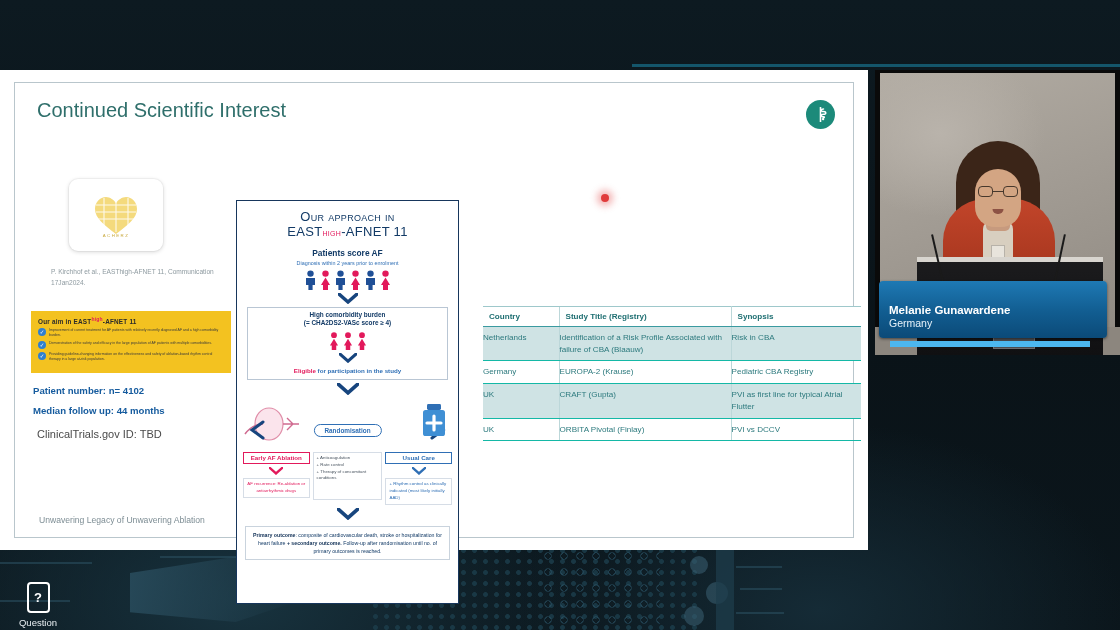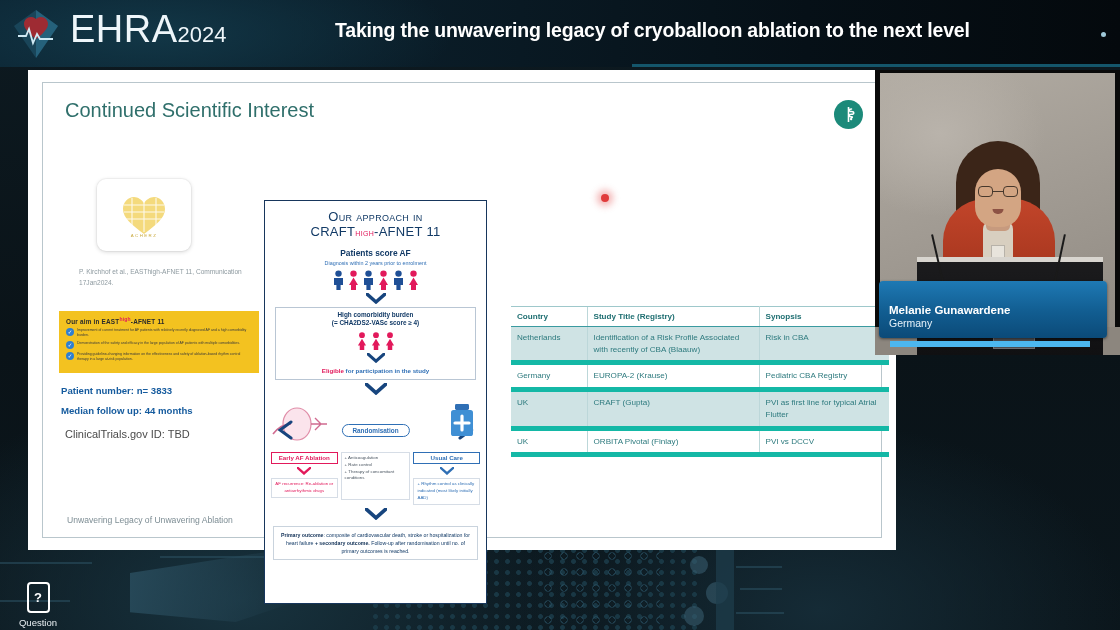--- a/index.html
+++ b/index.html
@@ -67,21 +67,20 @@
   }
   .hdr-underline {
     position: absolute; left: 632px; top: 64px; width: 488px; height: 3px;
     background: #14566b;
   }
 
   
   .slide {
     position: absolute; left: 0; top: 70px; width: 868px; height: 480px;
     background: #ffffff;
-    margin-left: 28px;
   }
   .slide-inner {
     position: absolute; left: 14px; top: 12px; width: 840px; height: 456px;
     border: 1px solid #b9c6cc;
     background: #ffffff;
   }
   .slide-head {
     position: absolute; left: 22px; top: 16px;
     color: #2f6f6b; font-size: 20px; font-weight: 400;
   }
@@ -176,22 +175,22 @@
   .study-table {
     position: absolute; left: 468px; top: 223px; width: 378px;
     border-collapse: collapse; font-size: 8.1px;
   }
   .study-table th {
     text-align: left; padding: 5px 6px; color: #1f6f72; font-weight: bold;
     border-bottom: 1.6px solid #3a9aa0; border-top: 1px solid #9ec8cb;
     background: #fff; vertical-align: top;
   }
   .study-table td {
-    padding: 5px 6px; color: #2d7a7e; vertical-align: top; line-height: 1.45;
-    border-bottom: 5px solid #14b8a6;
+    padding: 5px 0; color: #2d7a7e; vertical-align: top; line-height: 1.45;
+    border-bottom: 1px solid #14b8a6;
   }
   .study-table tr.alt td { background: #cfe3e4; }
   .study-table th:nth-child(1), .study-table td:nth-child(1) { width: 76px; }
   .study-table th:nth-child(2), .study-table td:nth-child(2) { width: 172px;
     border-left: 1px solid #bcd7d9; border-right: 1px solid #bcd7d9; }
 
   .laser {
     position: absolute; left: 601px; top: 194px; width: 8px; height: 8px;
     border-radius: 50%; background: #e03a3a;
     box-shadow: 0 0 7px 4px rgba(224,58,58,.38);
@@ -304,35 +303,20 @@
   <div class="bg-circle" style="left:706px;top:582px;width:22px;height:22px;"></div>
   <div class="bg-circle" style="left:684px;top:606px;width:20px;height:20px;"></div>
   <div class="bg-bar" style="left:716px;top:550px;width:18px;height:80px;"></div>
   <div class="bg-stripe" style="left:736px;top:566px;width:46px;"></div>
   <div class="bg-stripe" style="left:740px;top:588px;width:42px;"></div>
   <div class="bg-stripe" style="left:736px;top:612px;width:48px;"></div>
   <div class="bg-stripe" style="left:0px;top:562px;width:92px;"></div>
   <div class="bg-stripe" style="left:0px;top:600px;width:70px;"></div>
   <div class="bg-stripe" style="left:160px;top:556px;width:120px;"></div>
 
-  <div class="header">
-    <div class="logo-wrap">
-      <svg width="56" height="56" viewBox="0 0 56 56">
-        <polygon points="28,4 50,20 28,52 6,20" fill="#1d4d63" opacity=".75"></polygon>
-        <polygon points="28,4 50,20 28,52" fill="#2f7898" opacity=".55"></polygon>
-        <path d="M16 18c0-4 3-7 7-7 3 0 5 2 5 2s2-2 5-2c4 0 7 3 7 7 0 7-12 15-12 15S16 25 16 18z" fill="#9e2b33"></path>
-        <path d="M10 30h8l3-7 4 14 4-9 3 5h13" fill="none" stroke="#cfe9f4" stroke-width="1.8"></path>
-      </svg>
-    </div>
-    <div class="brand">
-      <span>EHRA</span><span class="yr">2024</span>
-    </div>
-    <div class="talk-title">Taking the unwavering legacy of cryoballoon ablation to the next level</div>
-    <div class="title-dot"></div>
-  </div>
   <div class="hdr-underline"></div>
 
   <div class="slide">
     <div class="slide-inner">
 
       <div class="slide-head">Continued Scientific Interest</div>
 
       <div class="badge-asclepius">
         <svg width="17" height="19" viewBox="0 0 17 19">
           <line x1="8.5" y1="2" x2="8.5" y2="17" stroke="#fff" stroke-width="1.6"></line>
@@ -369,29 +353,29 @@
           <div class="yb-row">
             <span class="yb-check">✓</span>
             <span class="yb-text">Demonstration of the safety and efficacy in the large population of AF patients with multiple comorbidities.</span>
           </div>
           <div class="yb-row">
             <span class="yb-check">✓</span>
             <span class="yb-text">Providing guideline-changing information on the effectiveness and safety of ablation-based rhythm control therapy in a large at-risk population.</span>
           </div>
         </div>
 
-        <div class="stat s1">Patient number: n= 3833</div>
+        <div class="stat s1">Patient number: n= 4102</div>
         <div class="stat s2">Median follow up: 44 months</div>
         <div class="ctgov">ClinicalTrials.gov ID: TBD</div>
       </div>
 
       <div class="diagram">
         <div class="dg-title">
           <span>Our approach in</span><br>
-          <span>CRAFT</span><span class="pink">high</span><span>-AFNET 11</span>
+          <span>EAST</span><span class="pink">high</span><span>-AFNET 11</span>
         </div>
 
         <div class="dg-sub">Patients score AF</div>
         <div class="dg-small">Diagnosis within 2 years prior to enrolment</div>
 
         <div class="people">
           <svg width="13" height="20" viewBox="0 0 13 20">
               <circle cx="6.5" cy="3.6" r="3.2" fill="#1f4f96"></circle>
               <path d="M2 8h9v7H8.6v5H4.4v-5H2z" fill="#1f4f96"></path>
             </svg>
@@ -508,21 +492,21 @@
         <thead>
           <tr>
             <th>Country</th>
             <th>Study Title (Registry)</th>
             <th>Synopsis</th>
           </tr>
         </thead>
         <tbody>
           <tr class="alt">
             <td>Netherlands</td>
-            <td>Identification of a Risk Profile Associated with recently of CBA (Blaauw)</td>
+            <td>Identification of a Risk Profile Associated with failure of CBA (Blaauw)</td>
             <td>Risk in CBA</td>
           </tr>
           <tr>
             <td>Germany</td>
             <td>EUROPA-2 (Krause)</td>
             <td>Pediatric CBA Registry</td>
           </tr>
           <tr class="alt">
             <td>UK</td>
             <td>CRAFT (Gupta)</td>

